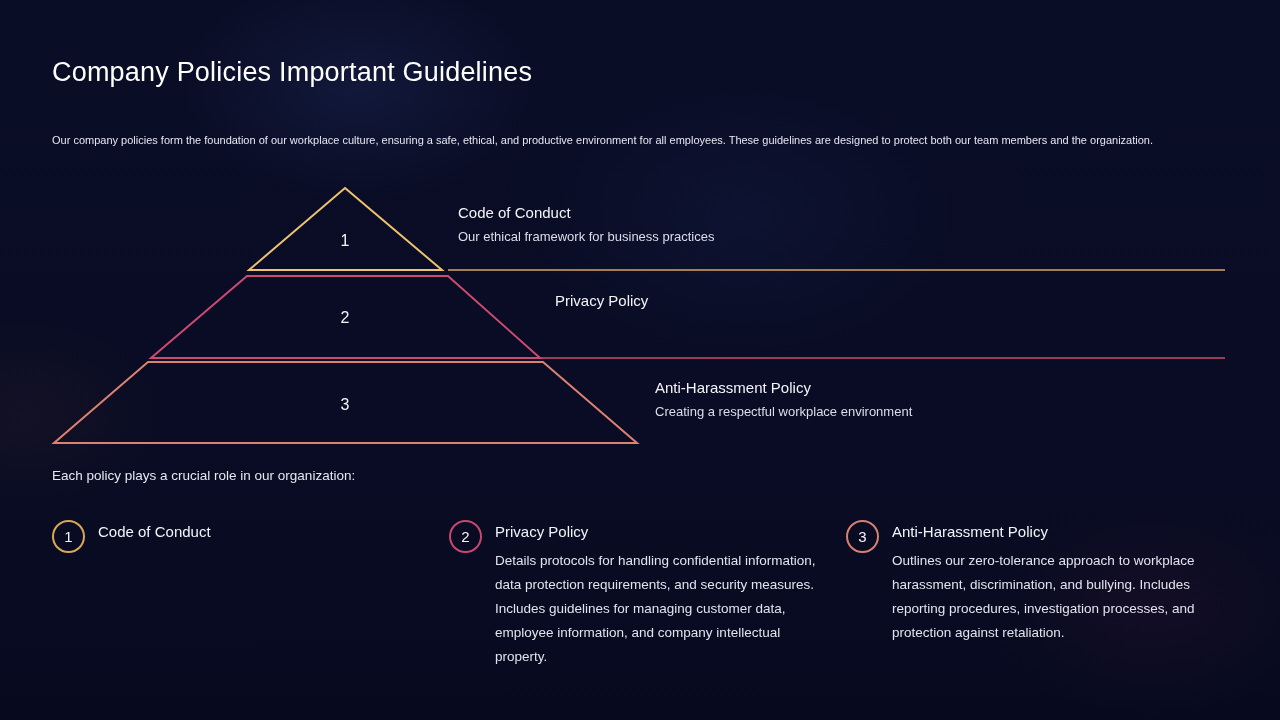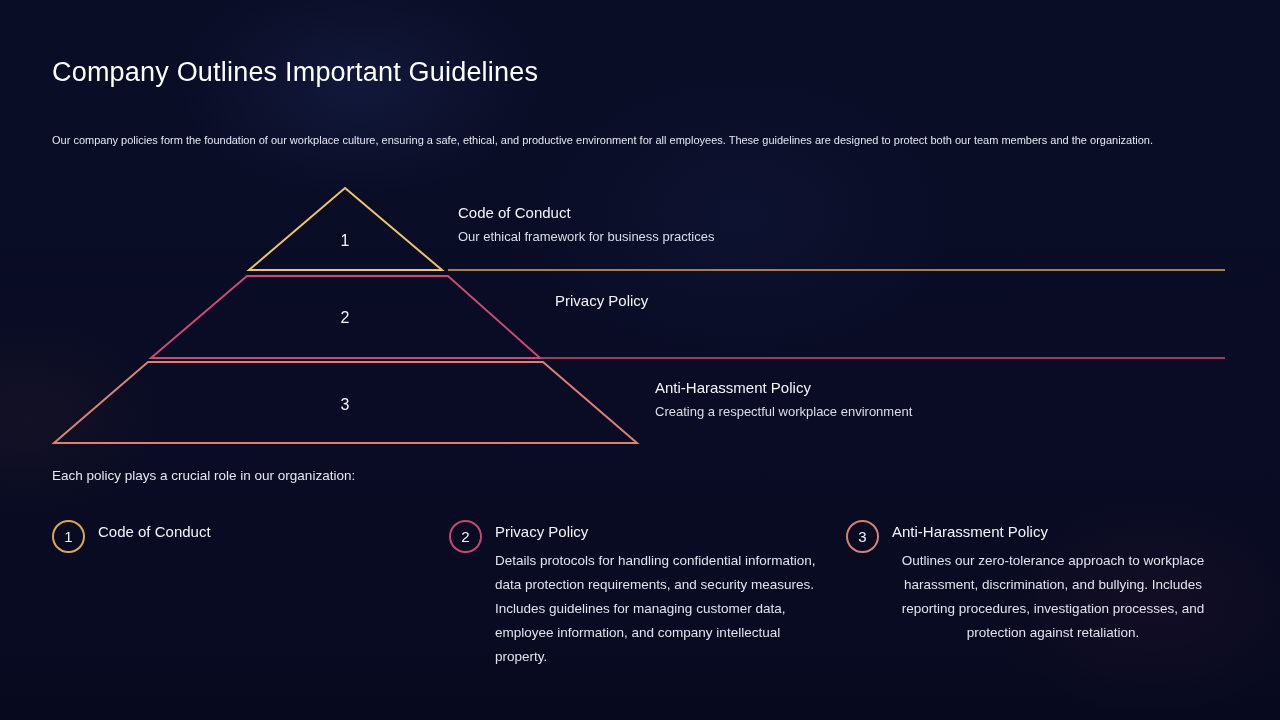--- a/index.html
+++ b/index.html
@@ -112,28 +112,28 @@
     padding-top: 5px;
   }
   .policy-desc {
     margin-top: 9px;
     font-size: 13.5px;
     line-height: 24px;
     color: #e2e3ec;
   }
   .p1 .policy-desc { width: 324px; }
   .p2 .policy-desc { width: 332px; }
-  .p3 .policy-desc { width: 322px; text-align: center; }
+  .p3 .policy-desc { width: 322px; }
 </style>
 </head>
 <body>
 
 <div class="slide">
 
-  <h1 class="page-title">Company Outlines Important Guidelines</h1>
+  <h1 class="page-title">Company Policies Important Guidelines</h1>
 
   <p class="intro">Our company policies form the foundation of our workplace culture, ensuring a safe, ethical, and productive environment for all employees. These guidelines are designed to protect both our team members and the organization.</p>
 
   <svg class="pyramid-svg" viewBox="0 0 1280 720" xmlns="http://www.w3.org/2000/svg" aria-hidden="true">
     <polygon class="tier-shape shape-1" points="345,188 442,270 249,270"></polygon>
     <line class="ext-line line-1" x1="448" y1="270" x2="1225" y2="270"></line>
     <polygon class="tier-shape shape-2" points="247,276 448,276 540,358 151,358"></polygon>
     <line class="ext-line line-2" x1="540" y1="358" x2="1225" y2="358"></line>
     <polygon class="tier-shape shape-3" points="148,362 543,362 637,443 54,443"></polygon>
   </svg>

